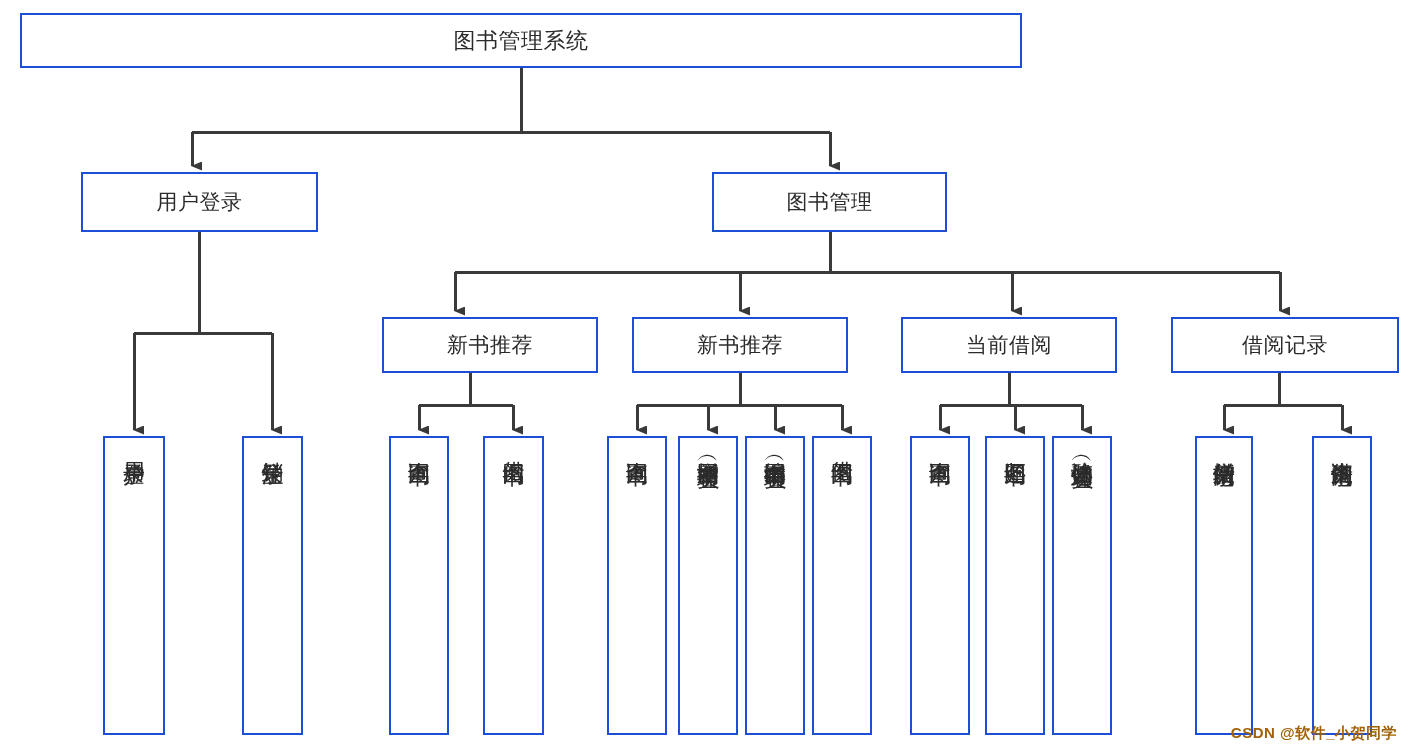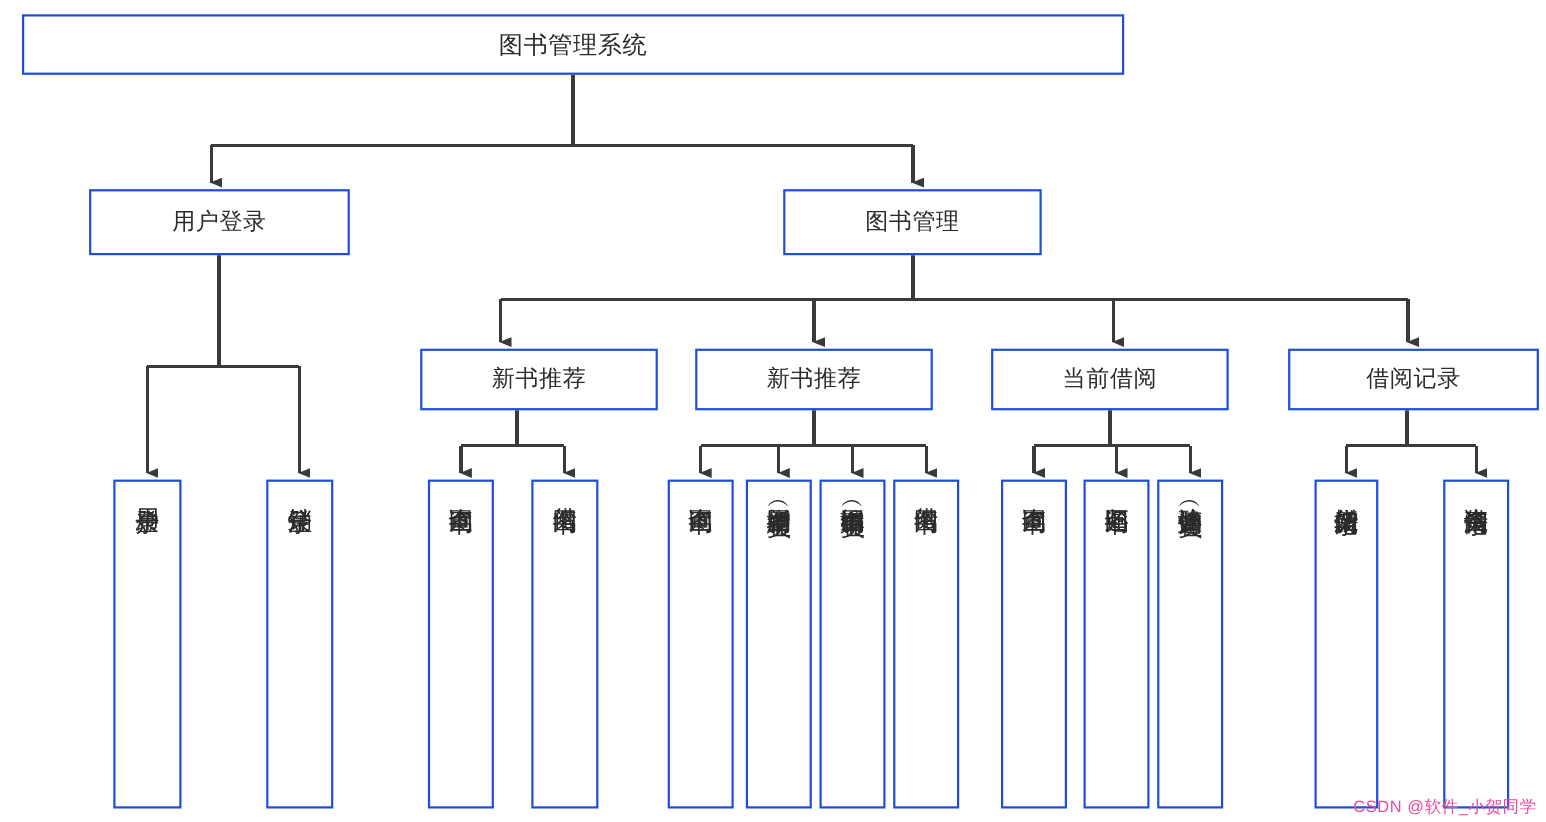--- a/index.html
+++ b/index.html
@@ -186,14 +186,14 @@
   <div class="node vert" id="node-leaf-10" style="left: 1052px; top: 436px; width: 60px; height: 299px;">
     <span class="node-label">确认归还（管理员）</span>
   </div>
   <div class="node vert" id="node-leaf-11" style="left: 1195px; top: 436px; width: 58px; height: 299px;">
     <span class="node-label">新增借阅记录</span>
   </div>
   <div class="node vert" id="node-leaf-12" style="left: 1312px; top: 436px; width: 60px; height: 299px;">
     <span class="node-label">查询借阅记录</span>
   </div>
 
-  <div id="watermark" style="color: #ec4899;">CSDN @软件_小贺同学</div>
+  <div id="watermark" style="color: #a16207; font-weight: bold;">CSDN @软件_小贺同学</div>
 </div>
 
 </body></html>

